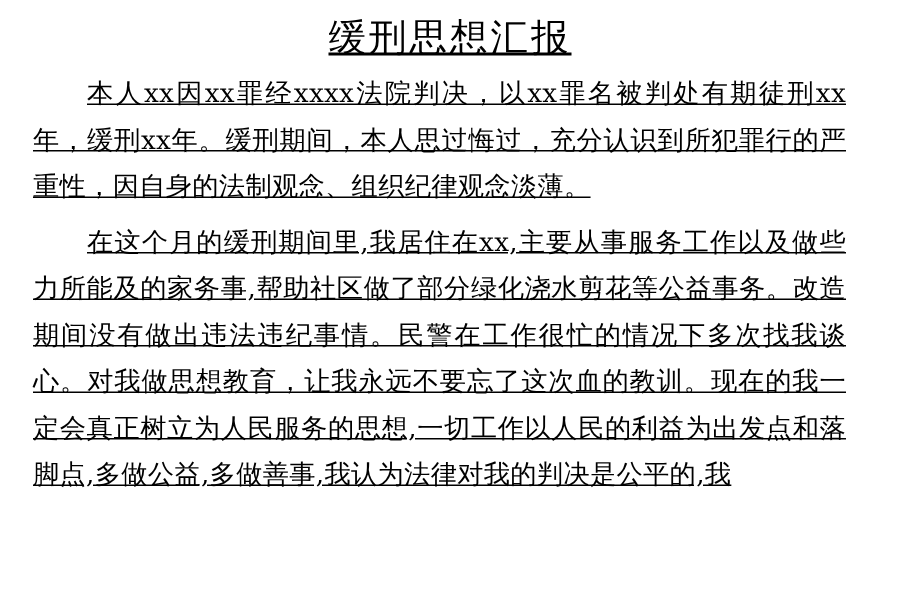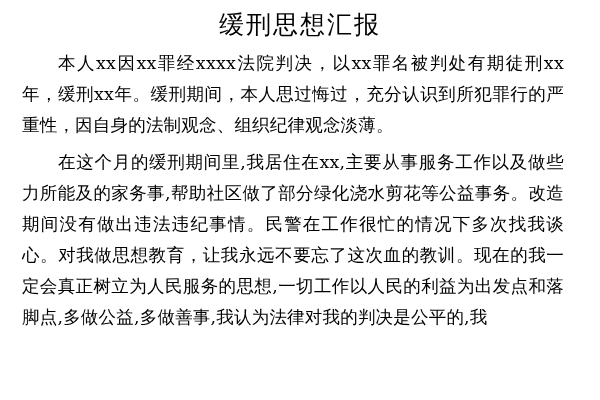--- a/index.html
+++ b/index.html
@@ -13,20 +13,21 @@
     font-family: "DejaVu Serif", "Liberation Serif", serif;
     color: #000000;
     overflow: hidden;
   }
   .page {
     position: relative;
     width: 600px;
     height: 400px;
     box-sizing: border-box;
     padding: 6px 22px 0 22px;
+    text-decoration: underline;
   }
   .doc-title {
     text-align: center;
     font-size: 25px;
     line-height: 34px;
     font-weight: normal;
     letter-spacing: 2px;
     margin: 2px 0 6px 0;
   }
   .doc-body {

